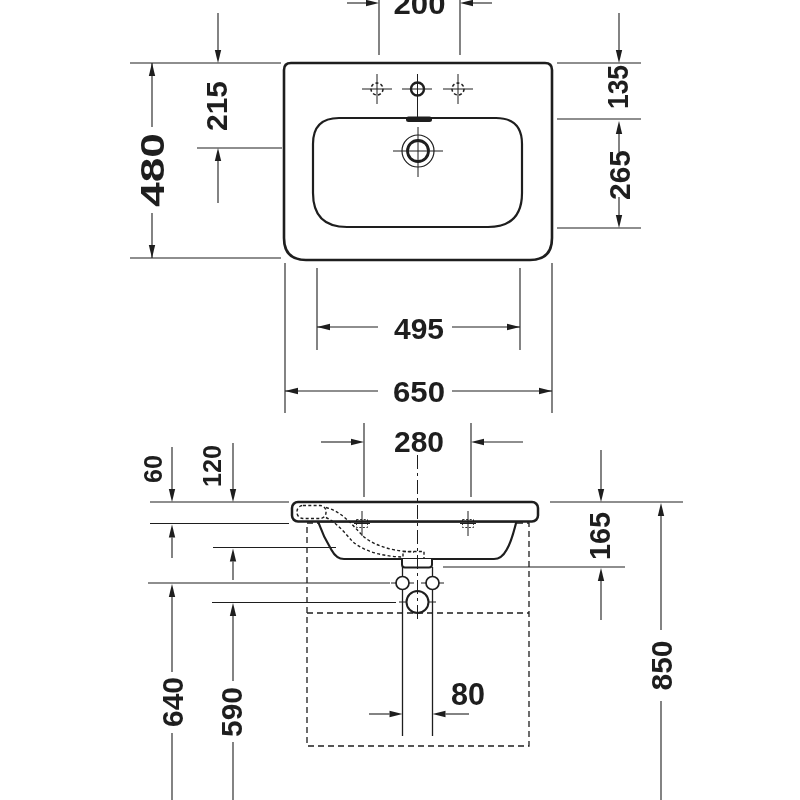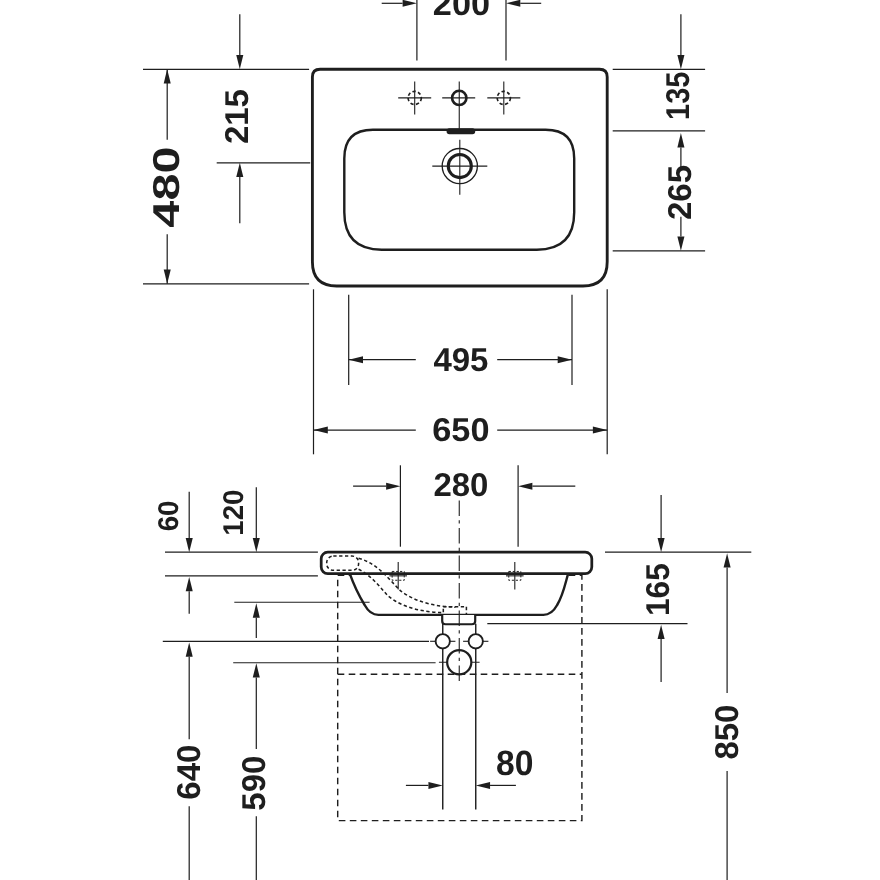--- a/index.html
+++ b/index.html
@@ -1,16 +1,16 @@
 <!DOCTYPE html>
 <html><head>
 <meta charset="utf-8">
 <style>
   html,body{margin:0;padding:0;background:#fff;}
-  .stage{width:800px;height:800px;position:relative;background:#eab308;overflow:hidden;}
+  .stage{width:687px;height:800px;position:relative;background:#ef4444;overflow:hidden;}
   svg{display:block;}
   text{font-family:"Liberation Sans","DejaVu Sans",sans-serif;font-weight:bold;}
 </style>
 </head>
 <body>
 
 <div class="stage">
 <svg width="800" height="800" viewBox="0 0 800 800">
   <rect x="0" y="0" width="800" height="800" fill="#ffffff"></rect>
 

